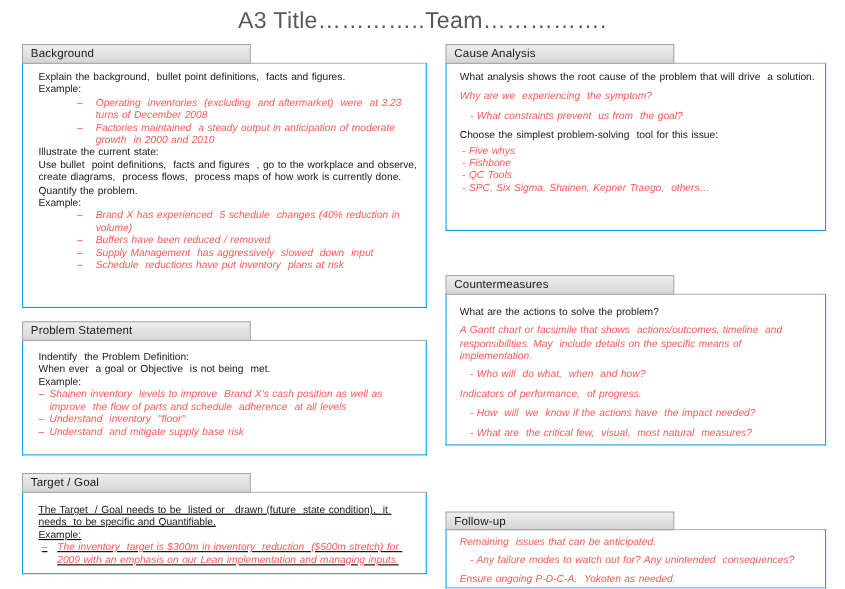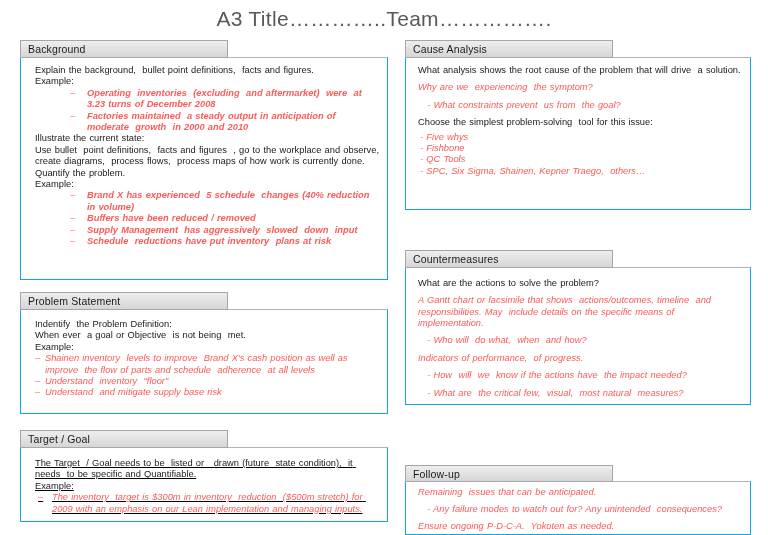--- a/index.html
+++ b/index.html
@@ -109,21 +109,21 @@
   
   .dash-deep {
     display: flex;
     flex-direction: row;
     padding-left: 35px;
   }
   .dash-deep .dash {
     width: 17px;
     flex: 0 0 17px;
   }
-  .dash-deep .txt { flex: 1 1 auto; font-weight: bold; }
+  .dash-deep .txt { flex: 1 1 auto; }
 
   
   .dash-shallow {
     display: flex;
     flex-direction: row;
     padding-left: 0px;
   }
   .dash-shallow .dash {
     width: 10px;
     flex: 0 0 10px;

